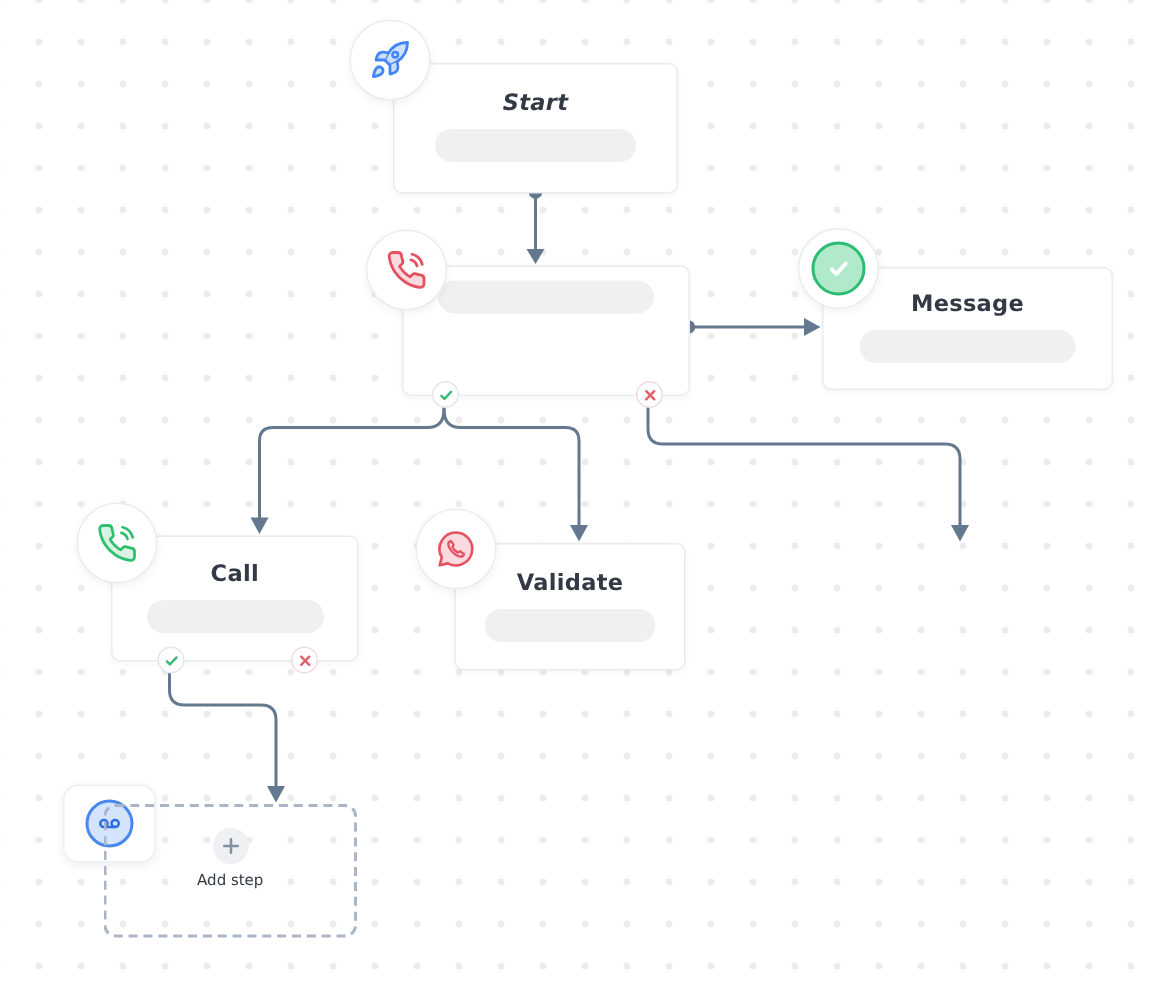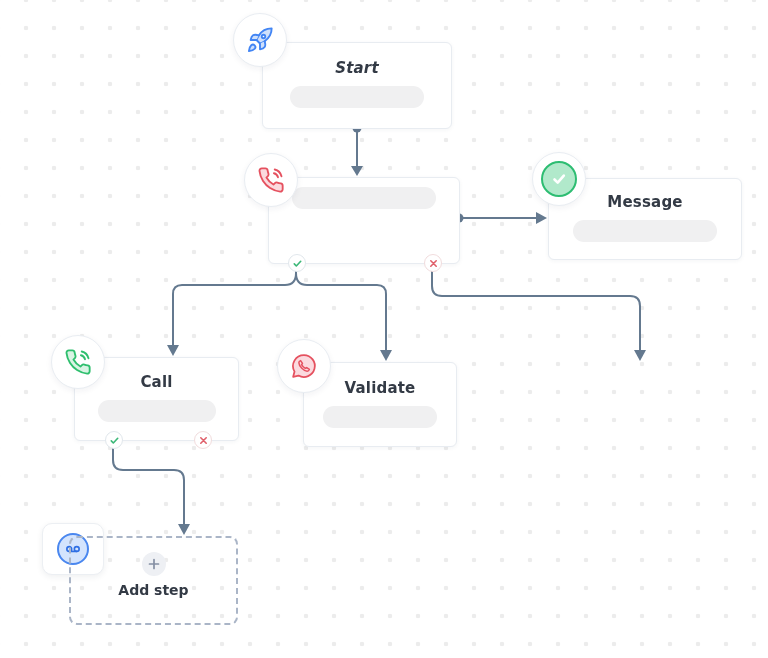--- a/index.html
+++ b/index.html
@@ -59,21 +59,21 @@
   #node-message .icon-circle{left:-27px;top:-24px;}
   
   #node-addstep{
     position:absolute;left:69px;top:536px;width:165px;height:85px;
     border:2px dashed #aab5c7;border-radius:8px;background:transparent;
   }
   .plus-circle{
     width:24px;height:24px;border-radius:50%;background:#eef0f4;
     margin:14px auto 0;display:flex;align-items:center;justify-content:center;
   }
-  .addstep-label{text-align:center;font-size:14px;font-weight:700;color:#333a45;margin-top:6px;}
+  .addstep-label{text-align:center;font-size:10px;font-weight:400;color:#333a45;margin-top:6px;}
   #mini-card{
     position:absolute;left:42px;top:523px;width:60px;height:50px;background:#fff;
     border:1px solid #eceff3;border-radius:10px;box-shadow:0 2px 6px rgba(30,40,60,0.07);
     display:flex;align-items:center;justify-content:center;
   }
   .vm-circle{
     width:32px;height:32px;border-radius:50%;background:#d4e4fd;border:2px solid #4a87ef;
     box-sizing:border-box;display:flex;align-items:center;justify-content:center;
   }
   .validate-inner{

